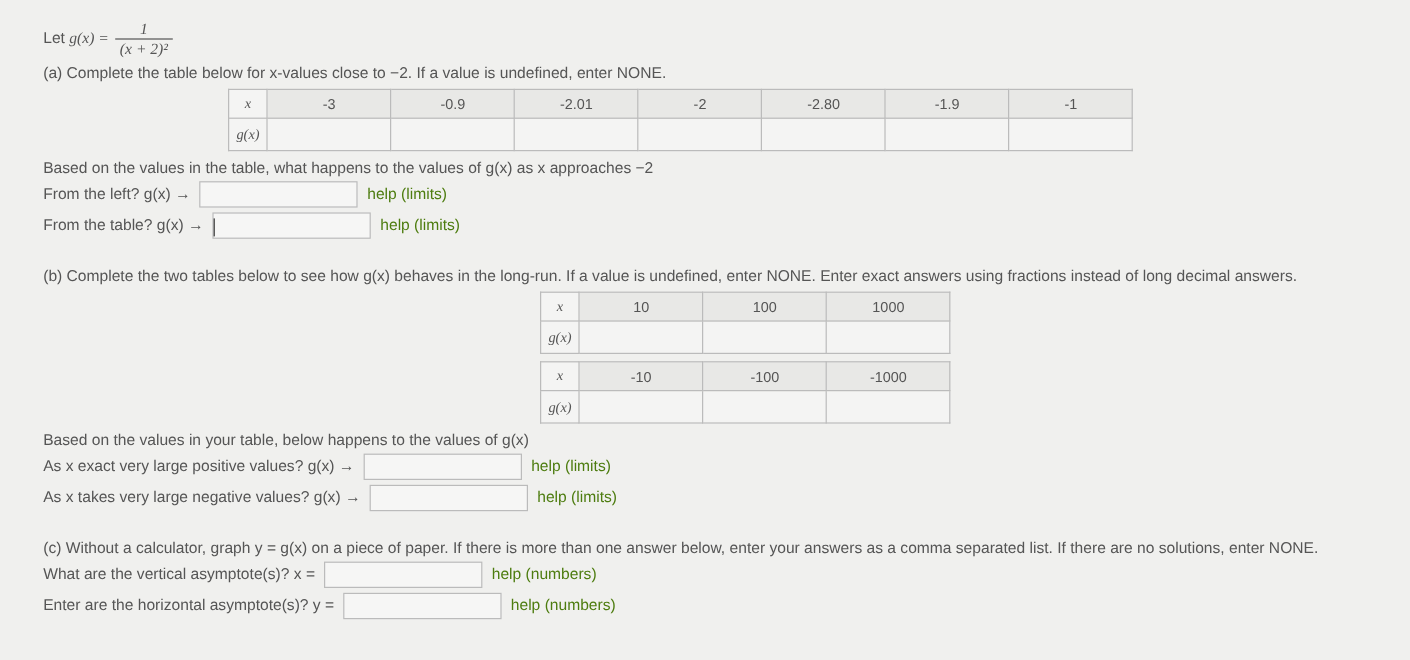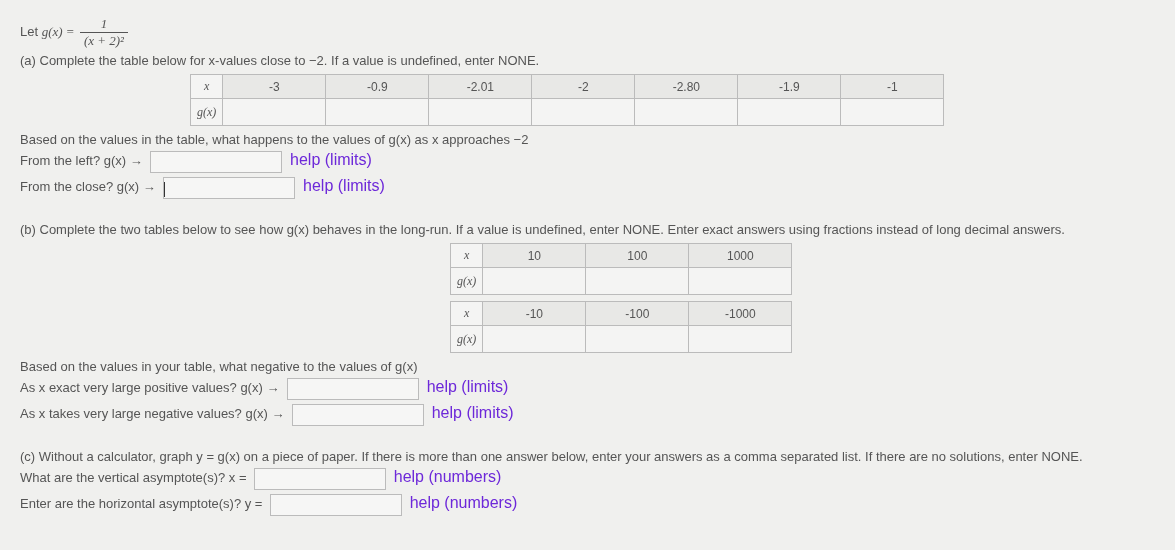--- a/index.html
+++ b/index.html
@@ -9,21 +9,21 @@
     font-size: 13px;
     color: #555;
     background: #f0f0ee;
     width: 1175px;
     box-sizing: border-box;
   }
   .formula { font-family: 'Times New Roman', serif; font-style: italic; }
   .frac { display:inline-block; vertical-align: middle; text-align:center; font-size:13px; margin:0 2px;}
   .frac .num { display:block; border-bottom:1px solid #555; padding:0 4px;}
   .frac .den { display:block; padding:0 4px;}
-  .line { margin: 4px 0; }
+  .line { margin: 4px 16px; }
   .indent1 { margin-left: 170px; }
   .indent2 { margin-left: 430px; }
   table.data { border-collapse: collapse; margin: 6px 0; }
   table.data td, table.data th {
     border: 1px solid #bbb;
     padding: 4px 6px;
     font-size: 12px;
     font-weight: normal;
     color:#555;
     text-align:center;
@@ -34,21 +34,21 @@
   table.data td.header { background: #e8e8e6; min-width: 90px; }
   .ansbox {
     display:inline-block;
     border:1px solid #bbb;
     background: rgba(255,255,255,0.4);
     min-width: 130px;
     height: 20px;
     vertical-align: middle;
     margin: 0 4px;
   }
-  .help { font-size: 16px; color:#6d28d9; }
+  .help { font-size: 13px; color:#4d7c0f; }
   .cursor { display:inline-block; width:1px; height:15px; background:#333; vertical-align:middle; position:relative; top:3px;}
 </style>
 </head>
 <body>
 
 
 
 
 <div class="line">
   <span>Let </span>
@@ -89,21 +89,21 @@
     </table>
 </div>
 
 <div class="line">Based on the values in the table, what happens to the values of g(x) as x approaches −2</div>
 <div class="line">
   <span>From the left? g(x) → </span>
   <span class="ansbox"></span>
   <span class="help">help (limits)</span>
 </div>
 <div class="line">
-  <span>From the close? g(x) → </span>
+  <span>From the table? g(x) → </span>
   <span class="ansbox"><span class="cursor"></span></span>
   <span class="help">help (limits)</span>
 </div>
 
 <br>
 
 
 <div class="line">(b) Complete the two tables below to see how g(x) behaves in the long-run. If a value is undefined, enter NONE. Enter exact answers using fractions instead of long decimal answers.</div>
 
 <div class="indent2">
@@ -135,21 +135,21 @@
   <tr>
     <th class="rowhead">g(x)</th>
     <td class="valcell"></td>
     <td class="valcell"></td>
     <td class="valcell"></td>
   </tr>
 </tbody>
     </table>
 </div>
 
-<div class="line">Based on the values in your table, what negative to the values of g(x)</div>
+<div class="line">Based on the values in your table, below happens to the values of g(x)</div>
 <div class="line">
   <span>As x exact very large positive values? g(x) → </span>
   <span class="ansbox"></span>
   <span class="help">help (limits)</span>
 </div>
 <div class="line">
   <span>As x takes very large negative values? g(x) → </span>
   <span class="ansbox"></span>
   <span class="help">help (limits)</span>
 </div>

